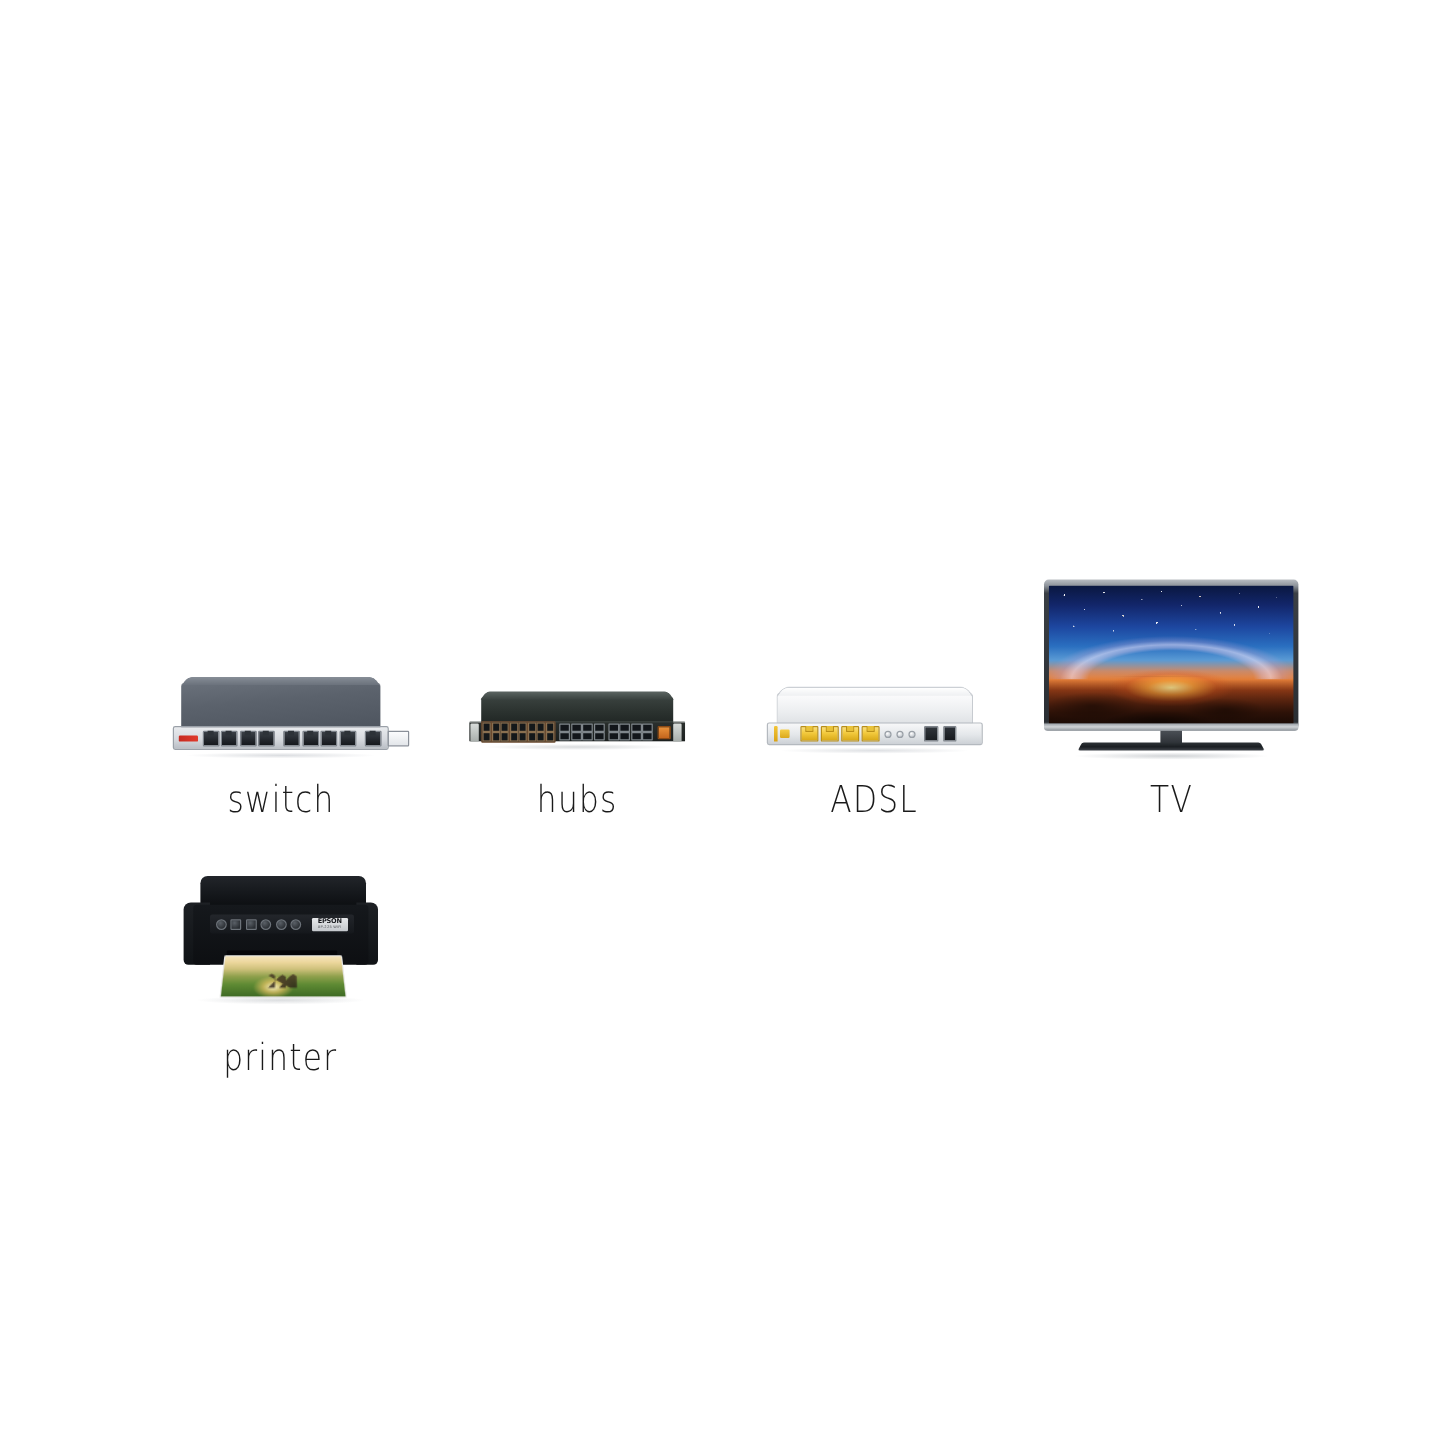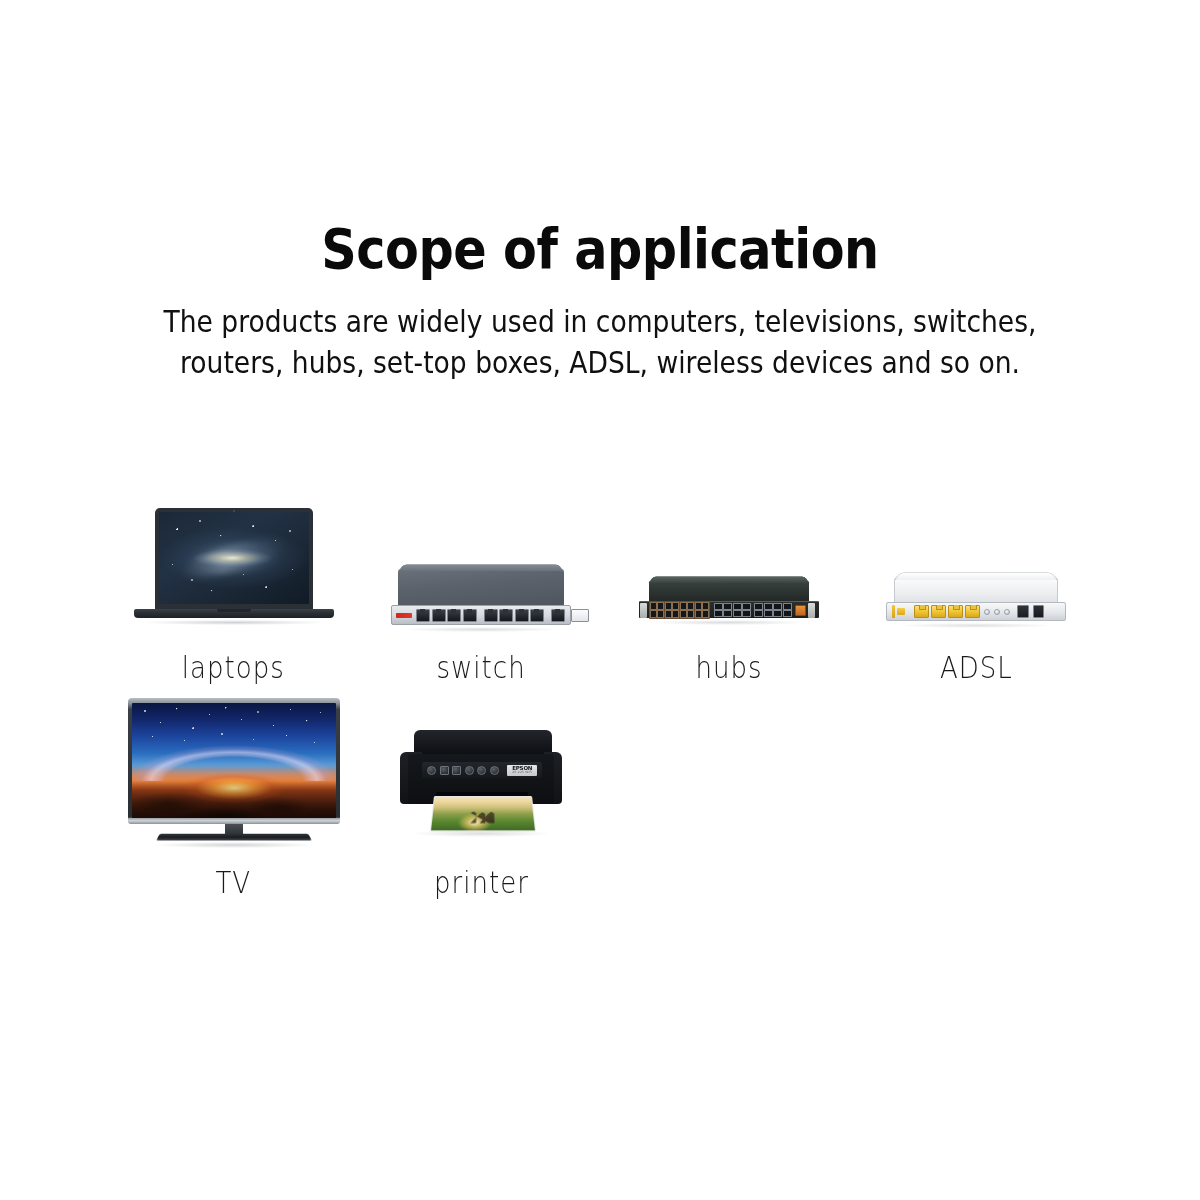--- a/index.html
+++ b/index.html
@@ -617,41 +617,23 @@
     position: absolute; left: 16px; top: 100px;
     width: 138px; height: 7px;
     background: radial-gradient(ellipse at center, rgba(80,90,100,0.20) 0%, rgba(255,255,255,0) 72%);
   }
 </style>
 </head>
 <body>
 
 <div class="page">
 
-  <div class="header">
-    <h1 class="title">Scope of application</h1>
-    <p class="subtitle">The products are widely used in computers, televisions, switches, routers, hubs, set-top boxes, ADSL, wireless devices and so on.</p>
-  </div>
 
   <div class="grid">
 
-    <div class="cell">
-      <div class="art">
-        <div class="laptop">
-          <div class="lid">
-            <div class="camera"></div>
-            <div class="screen"></div>
-          </div>
-          <div class="base"></div>
-          <div class="notch"></div>
-          <div class="shadow"></div>
-        </div>
-      </div>
-      <div class="caption">laptops</div>
-    </div>
 
     <div class="cell">
       <div class="art">
         <div class="switchdev">
           <div class="top"></div>
           <div class="face">
             <div class="brand"></div>
             <div class="ports">
               <div class="rj"></div>
               <div class="rj"></div>

